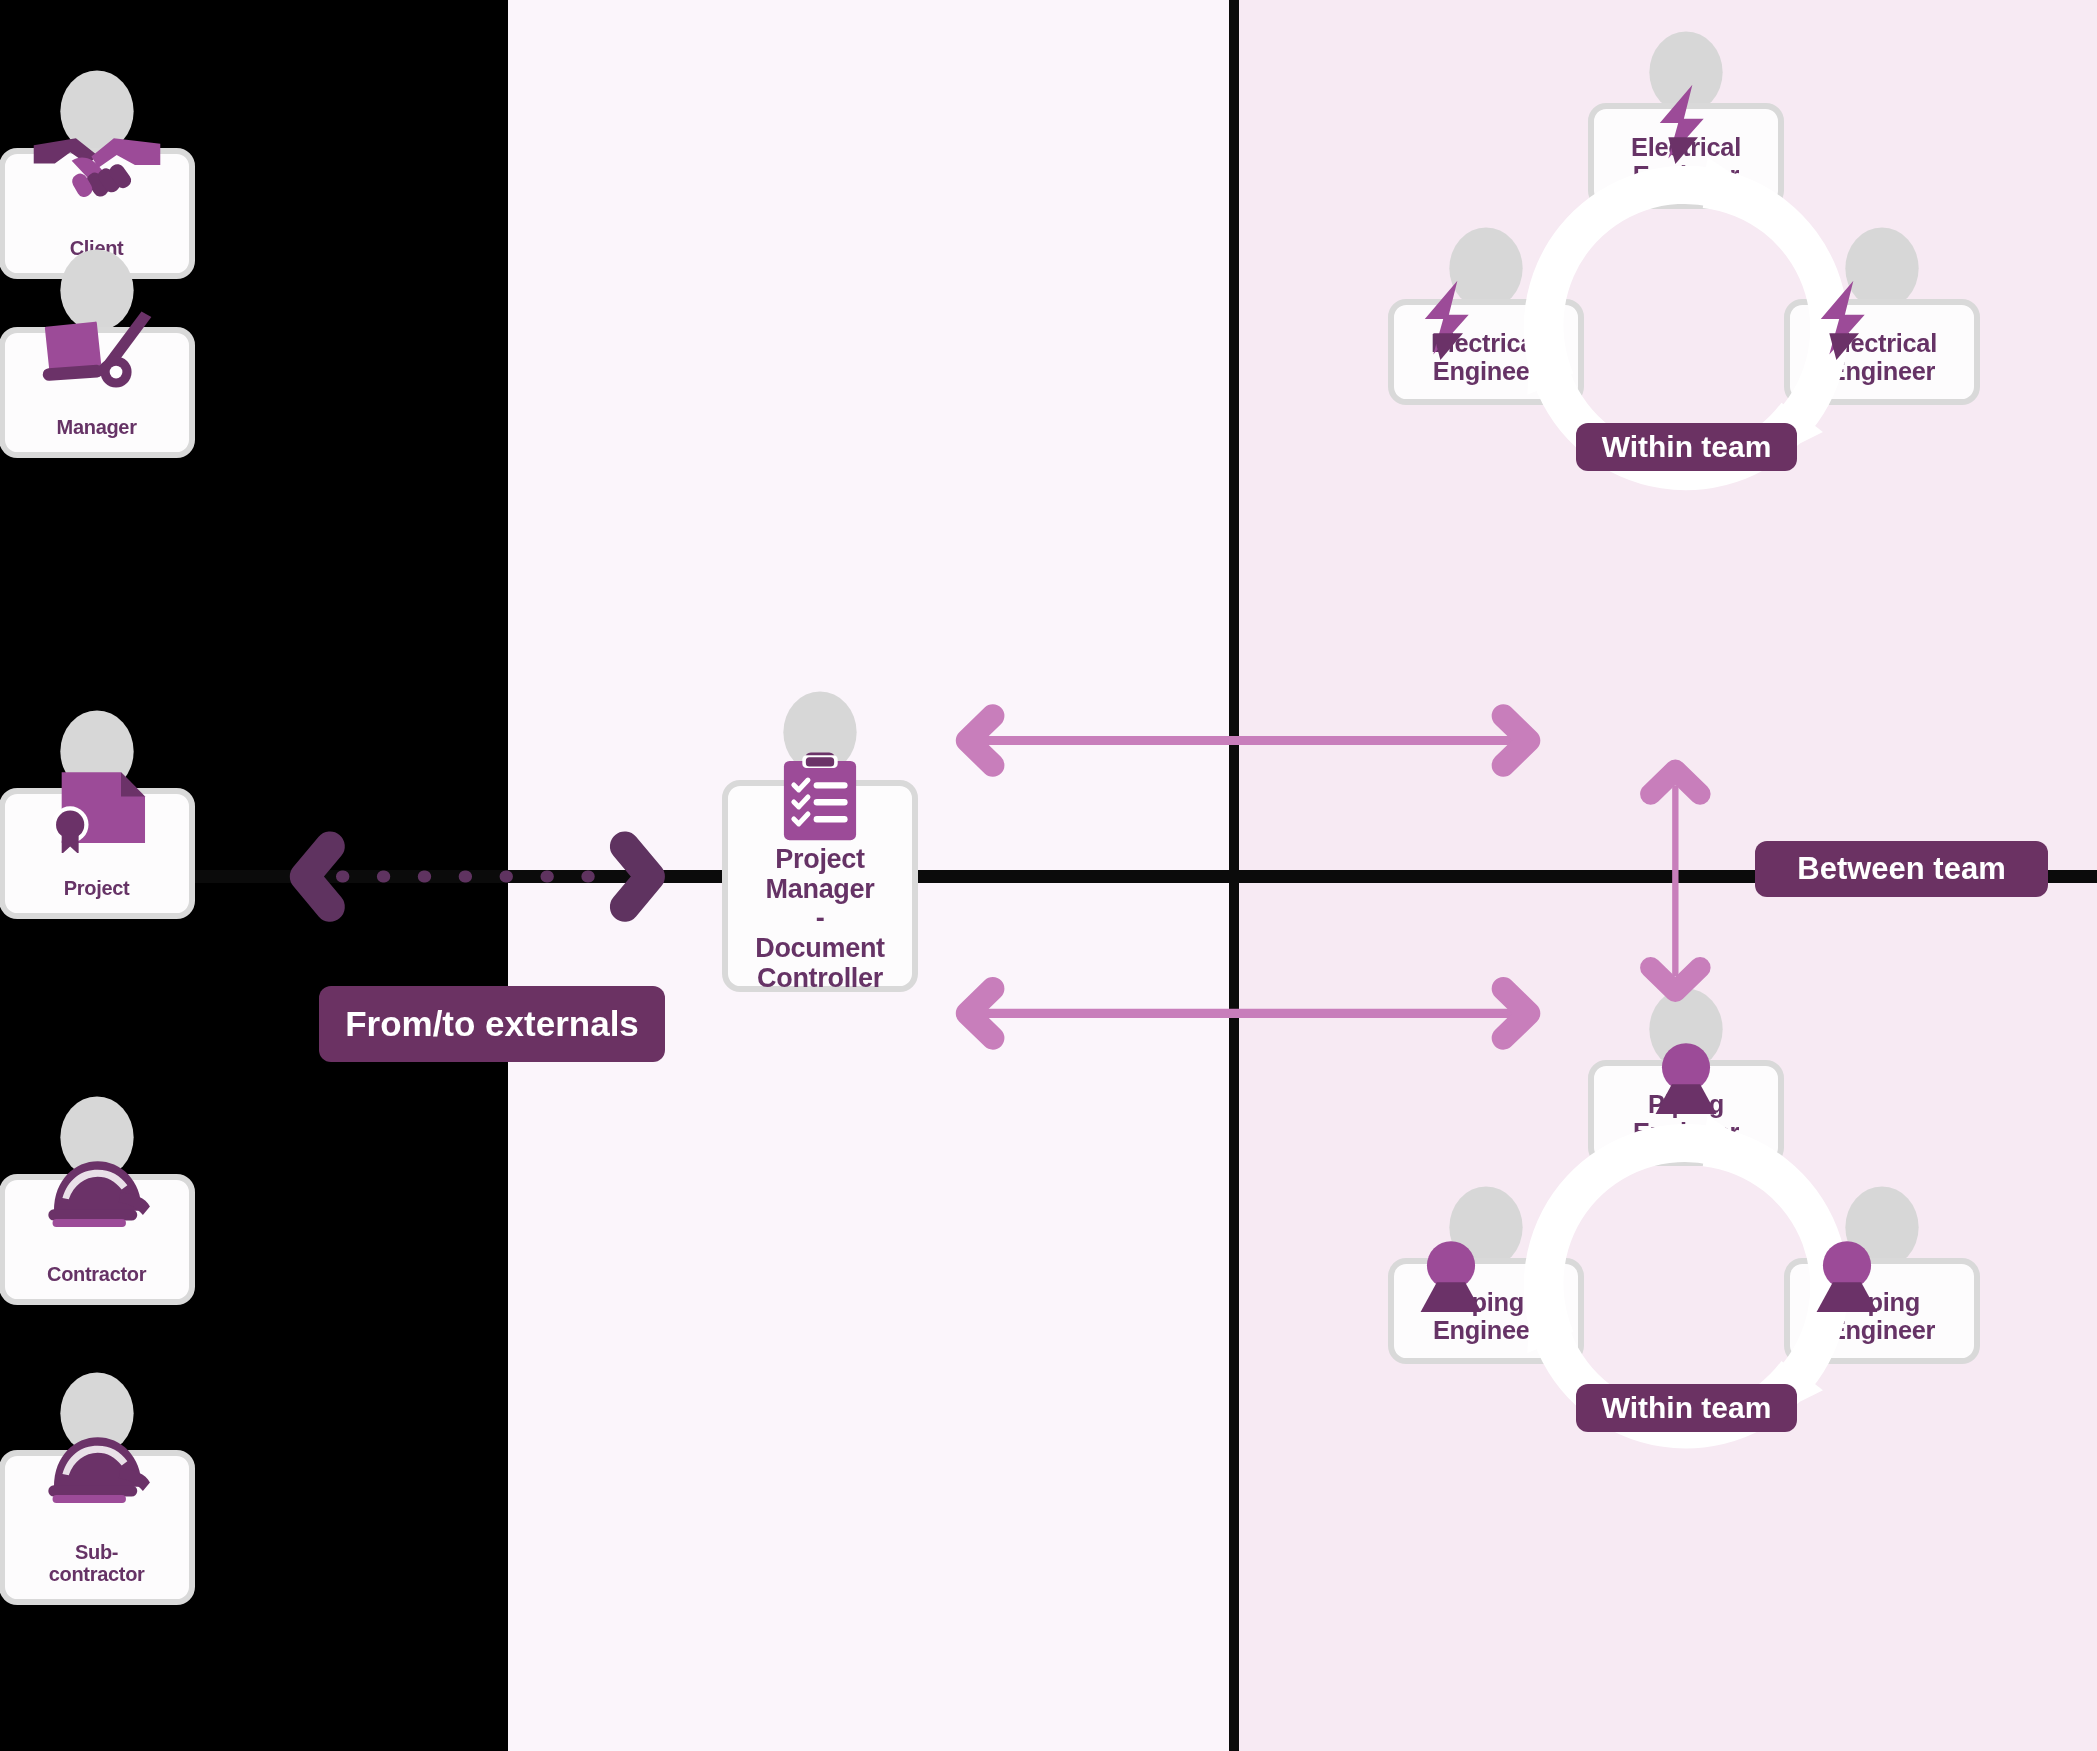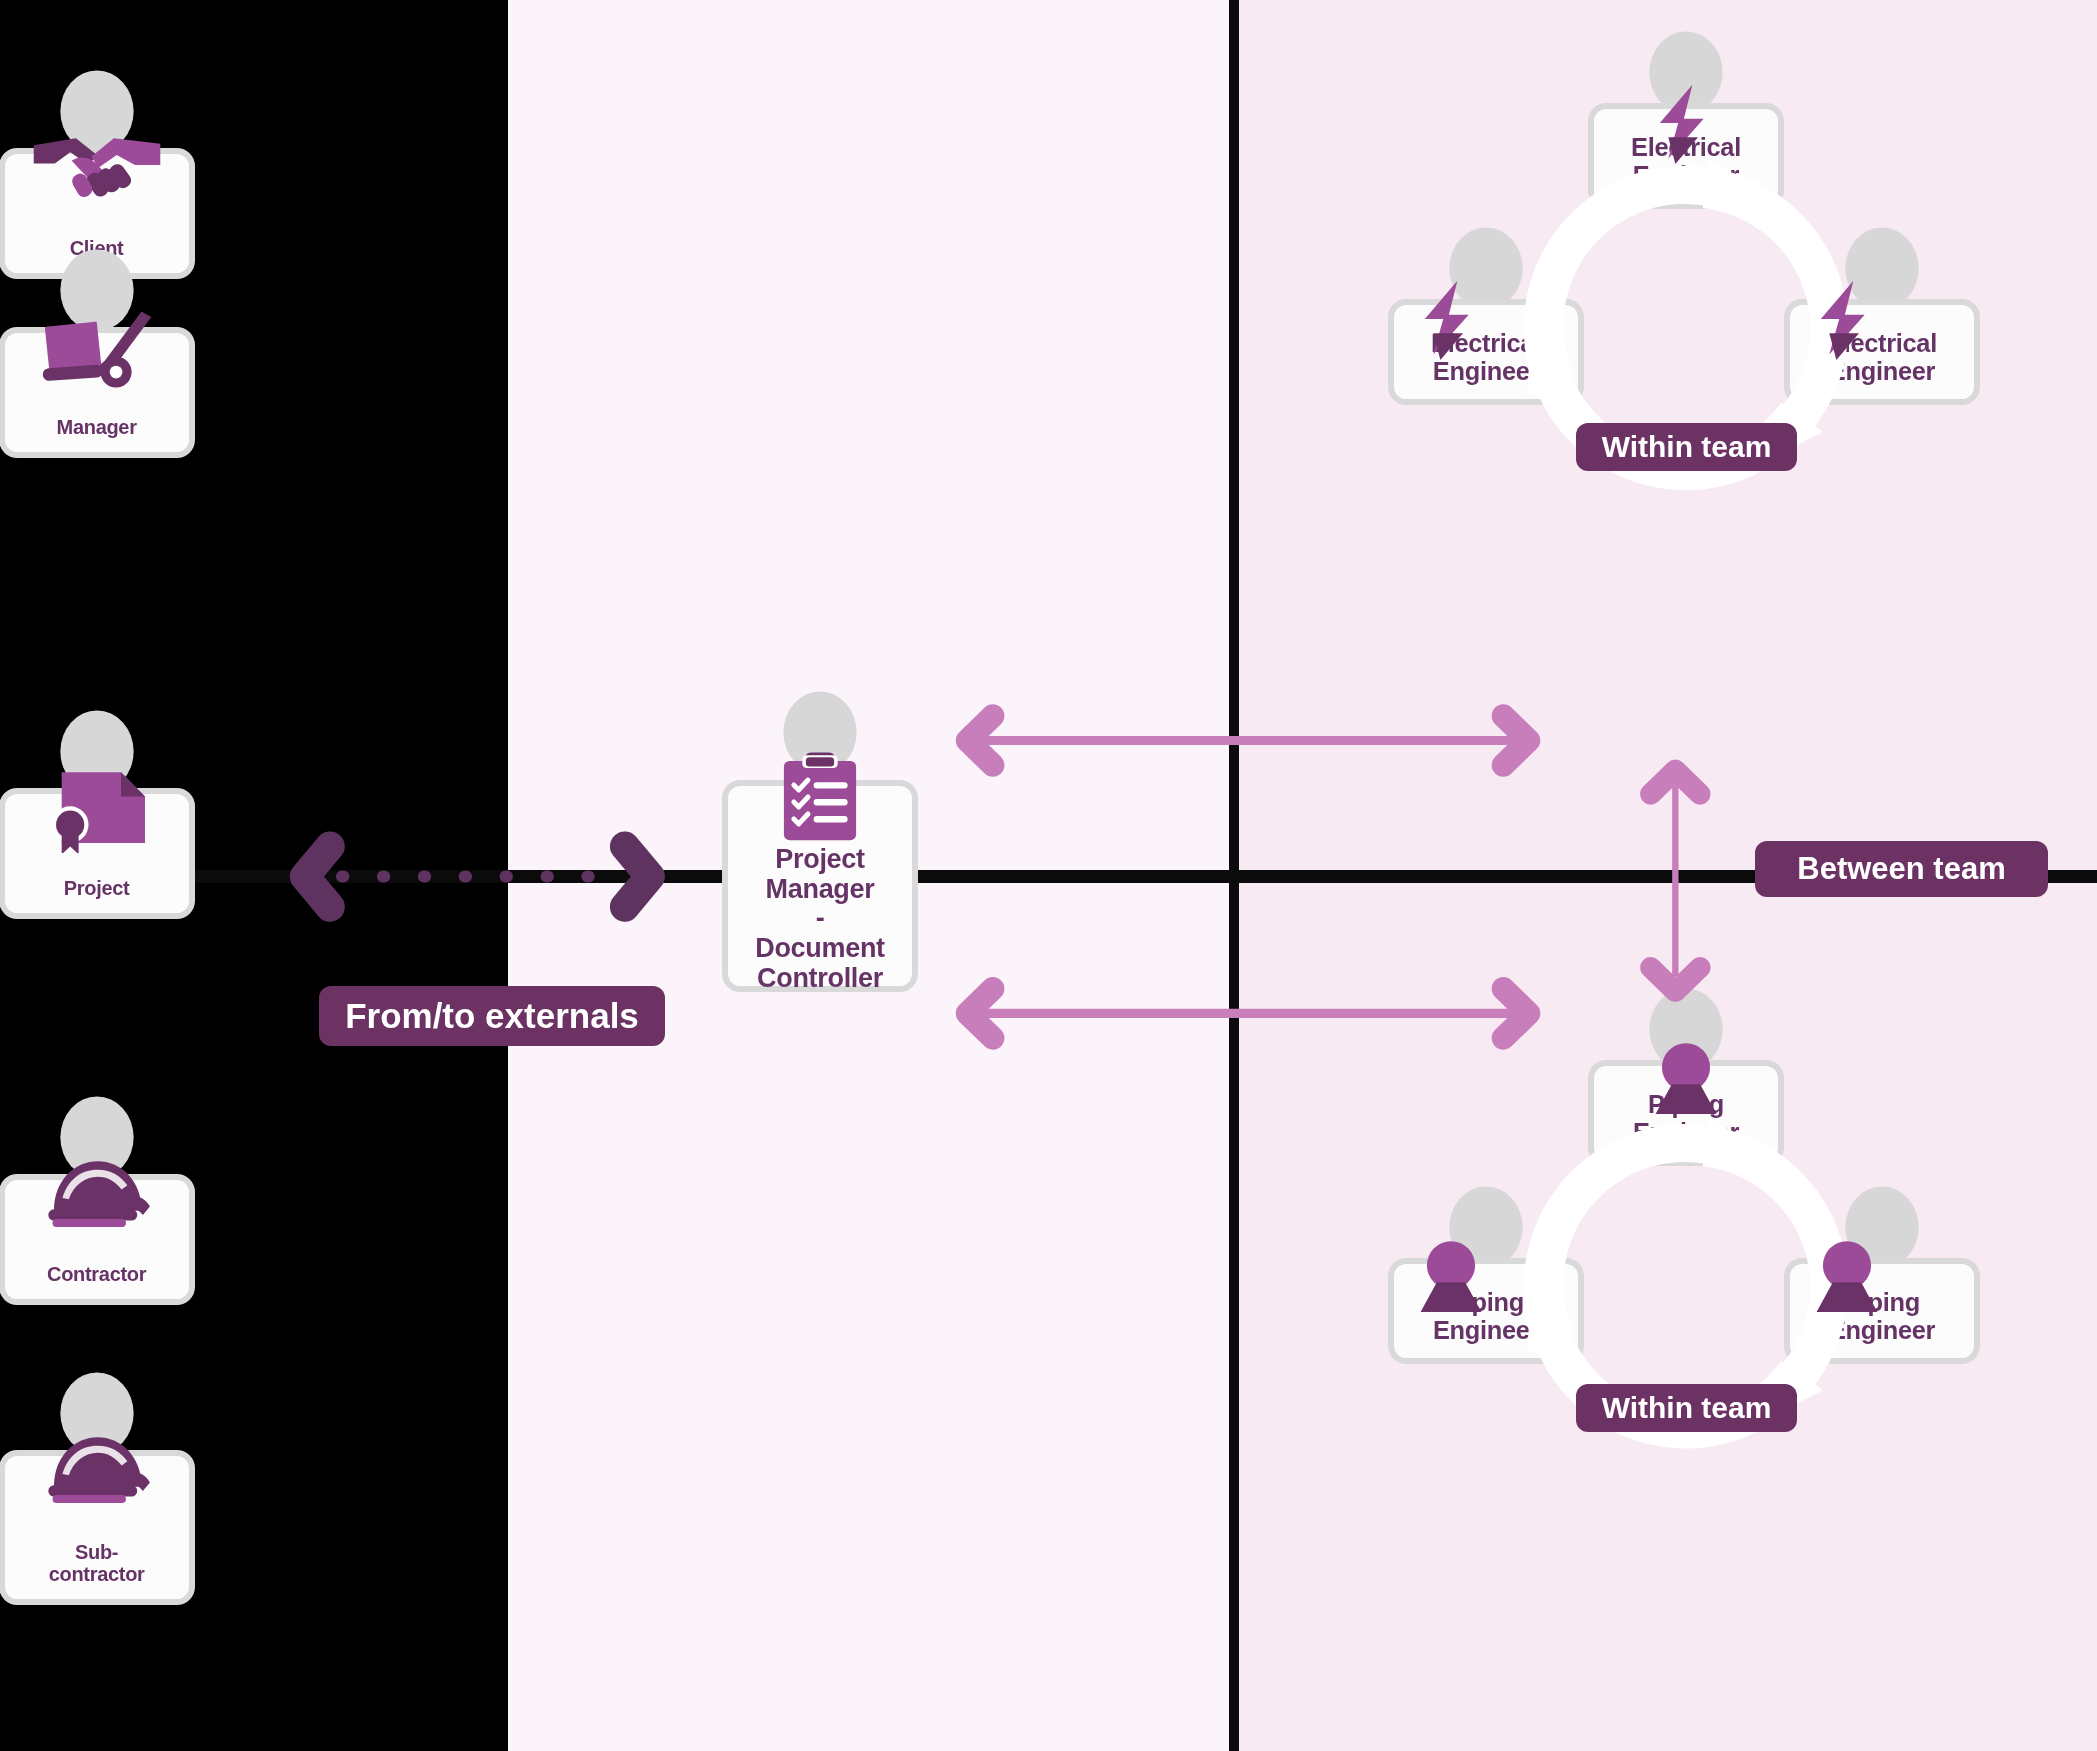--- a/index.html
+++ b/index.html
@@ -120,21 +120,21 @@
     border-radius: 12px;
     font-weight: bold;
     display: flex;
     align-items: center;
     justify-content: center;
     letter-spacing: 0px;
     z-index: 30;
   }
   .pill.externals {
     left: 319px; top: 986px;
-    width: 346px; height: 60px;
+    width: 346px; height: 76px;
     font-size: 35px;
   }
   .pill.between {
     left: 1755px; top: 841px;
     width: 293px; height: 56px;
     font-size: 31px;
   }
   .pill.within-top {
     left: 1576px; top: 423px;
     width: 221px; height: 48px;

